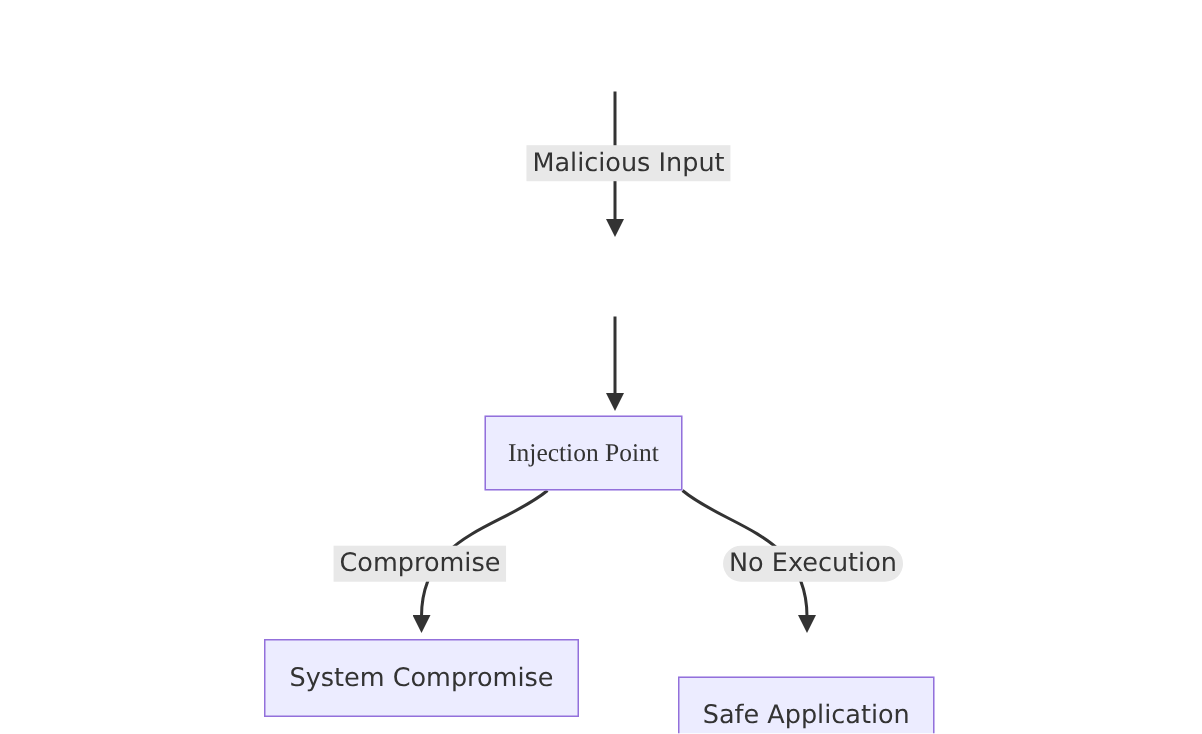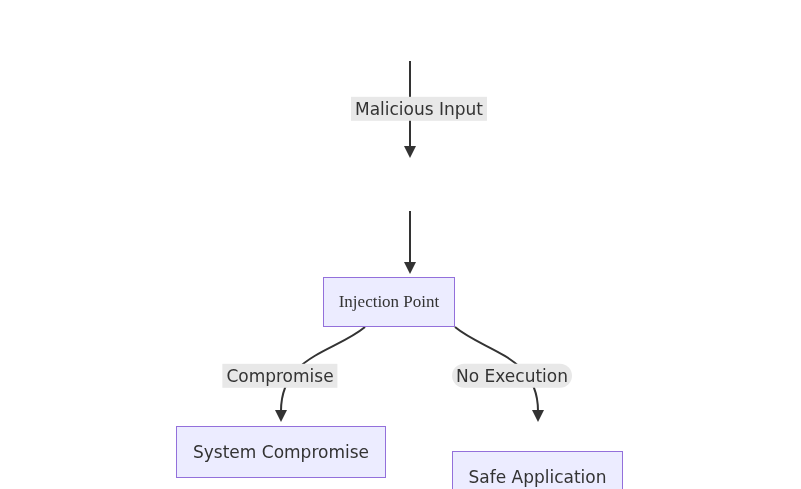--- a/index.html
+++ b/index.html
@@ -54,21 +54,21 @@
     transform: translate(-50%, -50%);
     background: var(--edge-label-bg, #e8e8e8);
     color: var(--edge-label-text, #333333);
     font-size: 17px;
     line-height: 1.2;
     padding: 2px 4px;
     white-space: nowrap;
   }
   .edge-label-malicious-input { left: 407px; top: 109px; margin-left: 12px; }
   .edge-label-execution       { left: 280px; top: 376px; }
-  .edge-label-no-execution    { left: 512px; top: 376px; border-radius: 12px; }
+  .edge-label-no-execution    { left: 542px; top: 376px; border-radius: 12px; }
 </style>
 </head>
 <body>
 
 <div id="canvas">
 
   <svg id="edge-layer" viewBox="0 0 801 489" xmlns="http://www.w3.org/2000/svg">
     <defs>
       <marker id="arrowhead" viewBox="0 0 12 12" refX="1" refY="6" markerWidth="14" markerHeight="12" markerUnits="userSpaceOnUse" orient="auto">
         <path id="arrowhead-path" d="M0,0 L12,6 L0,12 Z"></path>

